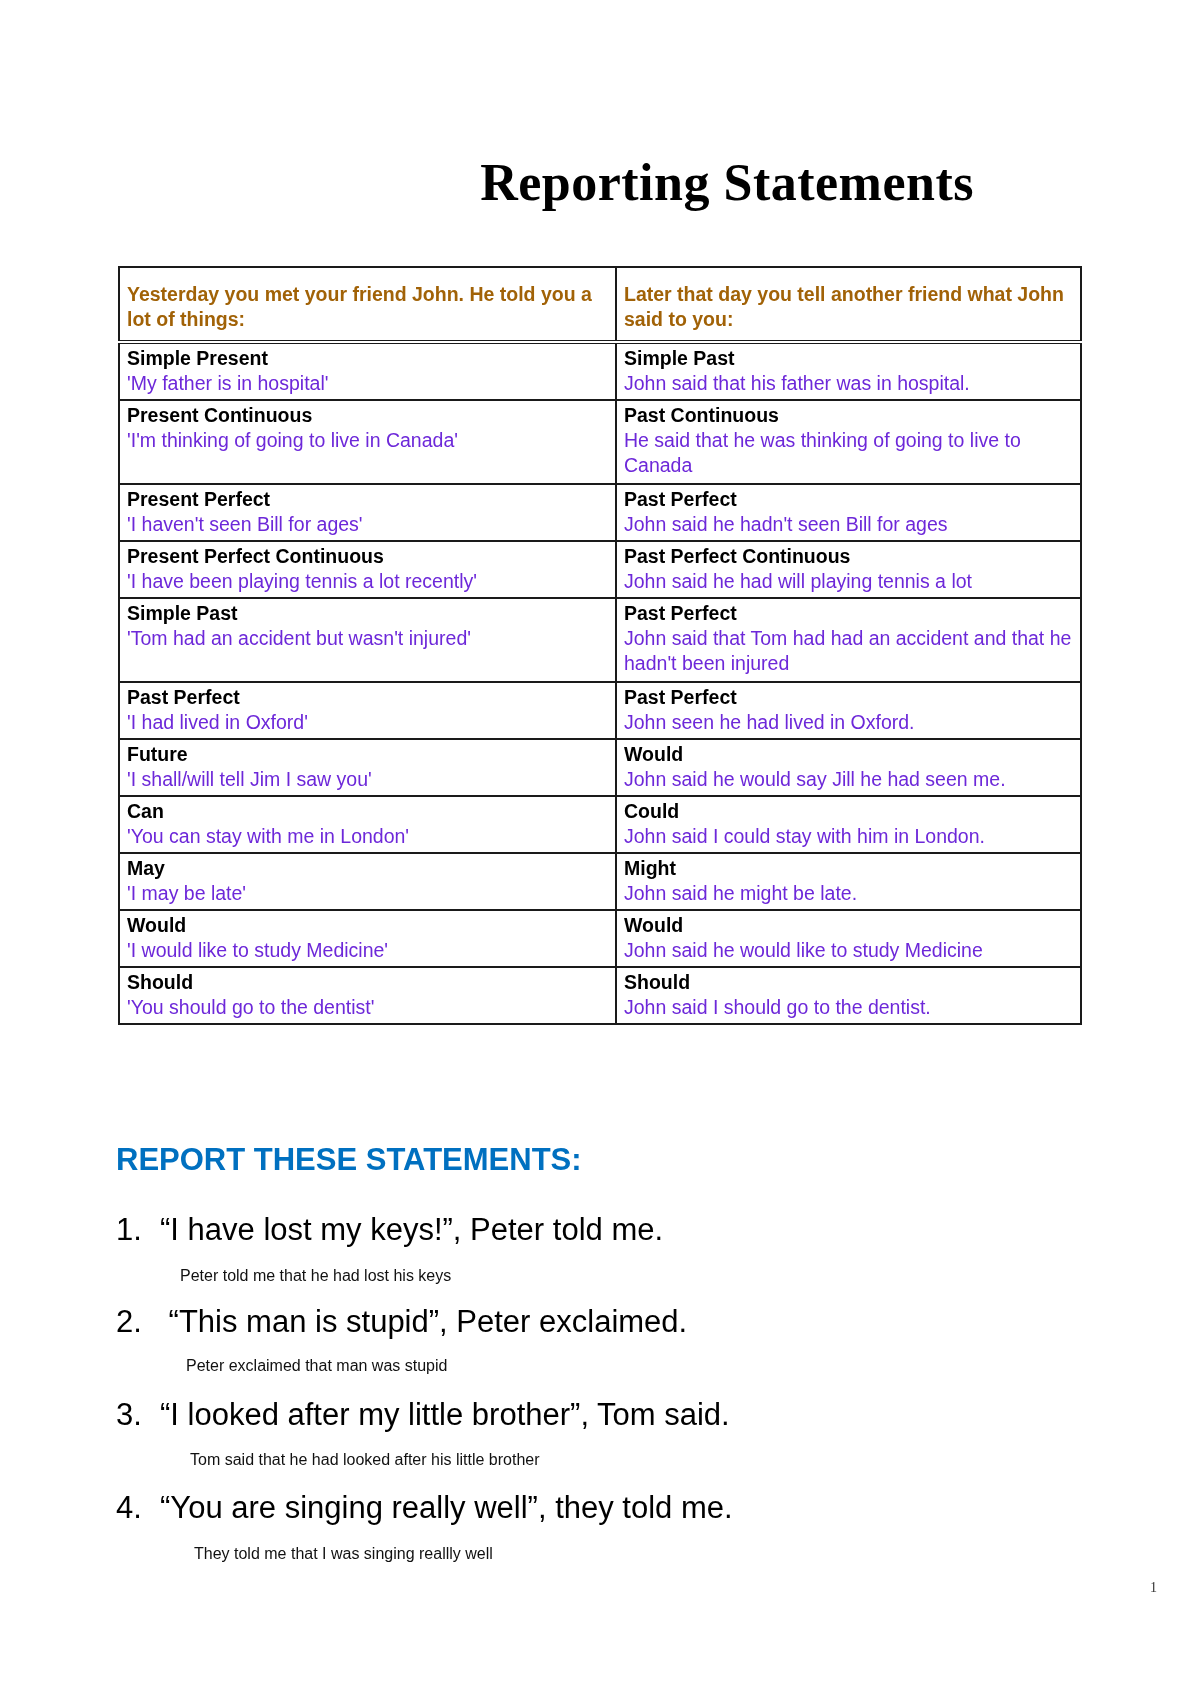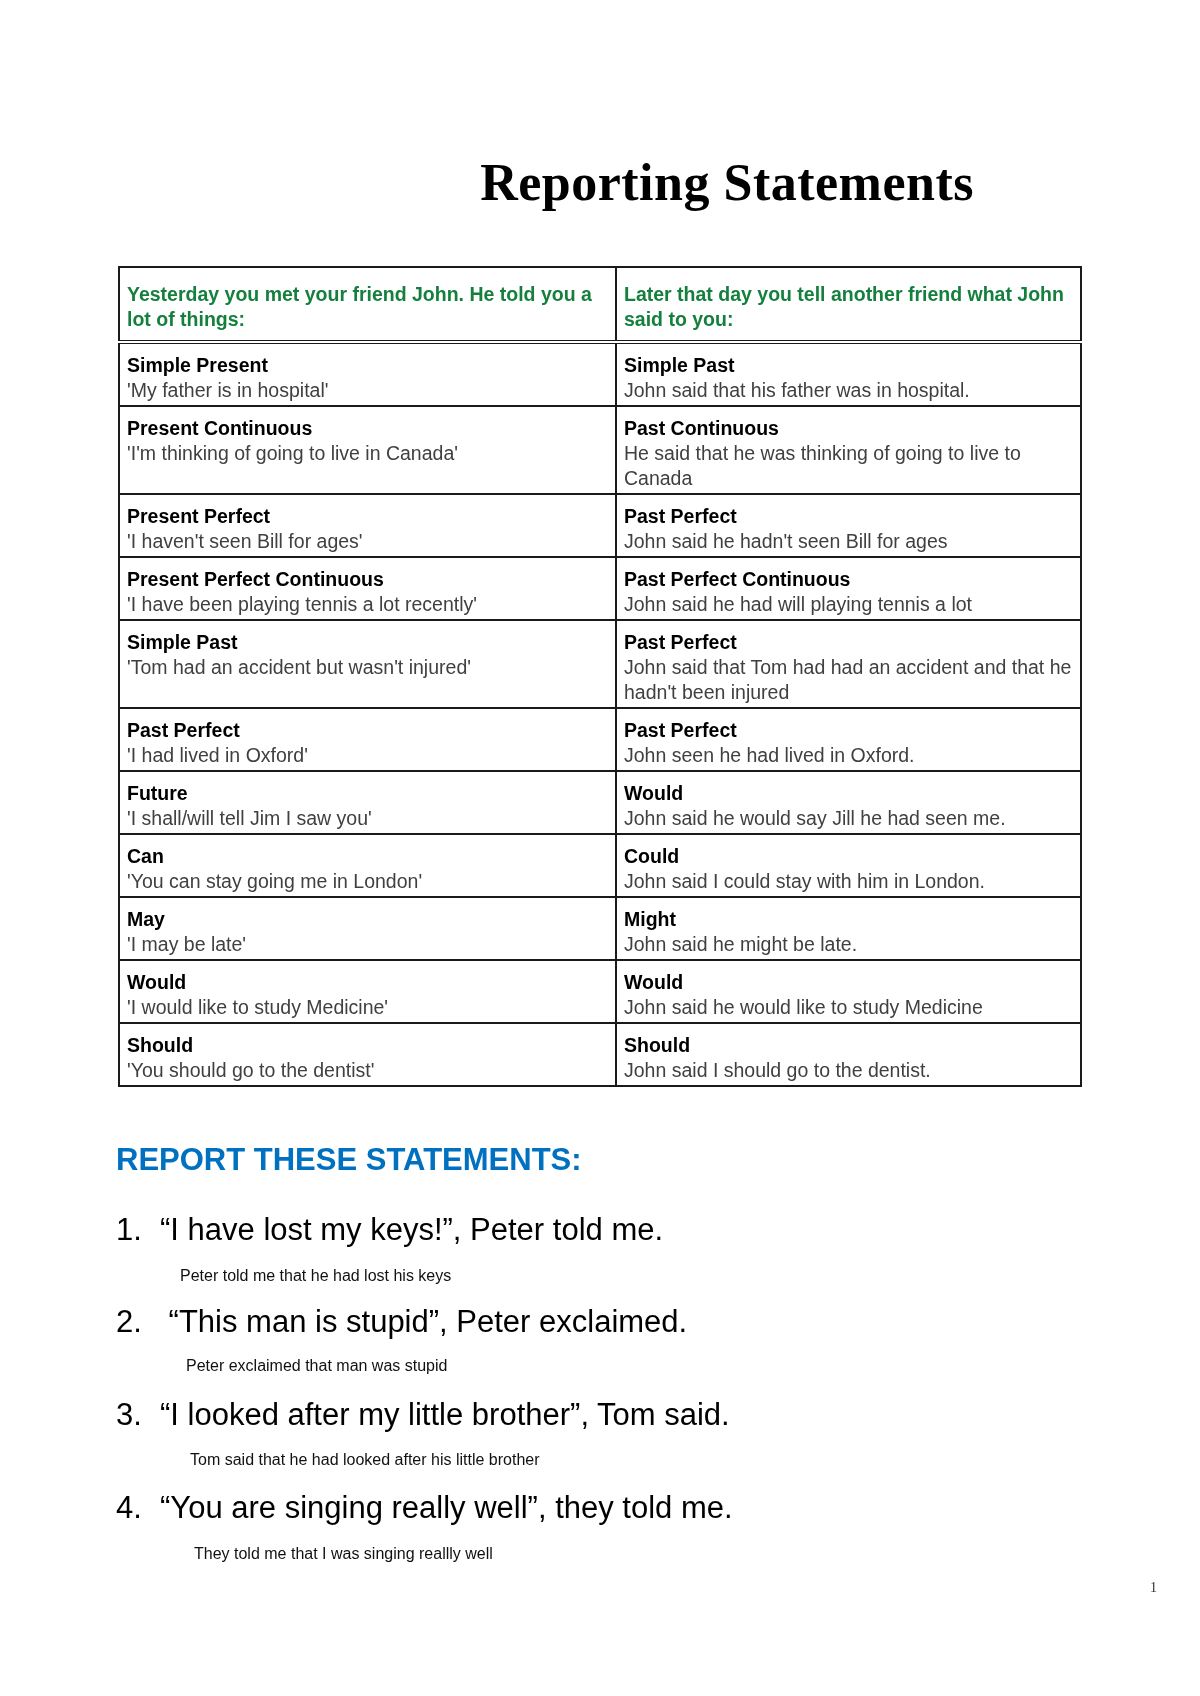--- a/index.html
+++ b/index.html
@@ -37,35 +37,34 @@
     }
     table.tenses td {
       border: 2px solid #1a1a1a;
       vertical-align: top;
       padding: 2px 7px 2px 7px;
       font-size: 19.5px;
       line-height: 25px;
     }
     table.tenses td.col-left { width: 481px; }
     table.tenses tr.header-row td {
-      color: #15803d;
+      color: #a16207;
       font-weight: bold;
       padding-top: 14px;
       padding-bottom: 6px;
       height: 52px;
       border-bottom: 4px double #1a1a1a;
     }
     .tense {
       font-weight: bold;
       display: block;
-      margin-top: 7px;
     }
     .sentence {
       display: block;
-      color: #404040;
+      color: #6d28d9;
     }
     tr.row-tall td { height: 78px; }
     tr.row-normal td { height: 51px; }
     .section-heading {
       position: absolute;
       left: 116px;
       top: 1142px;
       color: #0070C0;
       font-weight: bold;
       font-size: 31px;
@@ -181,21 +180,21 @@
     </td>
     <td>
       <span class="tense">Would</span>
       <span class="sentence">John said he would say Jill he had seen me.</span>
     </td>
   </tr>
 
   <tr class="row-normal">
     <td class="col-left">
       <span class="tense">Can</span>
-      <span class="sentence">'You can stay going me in London'</span>
+      <span class="sentence">'You can stay with me in London'</span>
     </td>
     <td>
       <span class="tense">Could</span>
       <span class="sentence">John said I could stay with him in London.</span>
     </td>
   </tr>
 
   <tr class="row-normal">
     <td class="col-left">
       <span class="tense">May</span>

